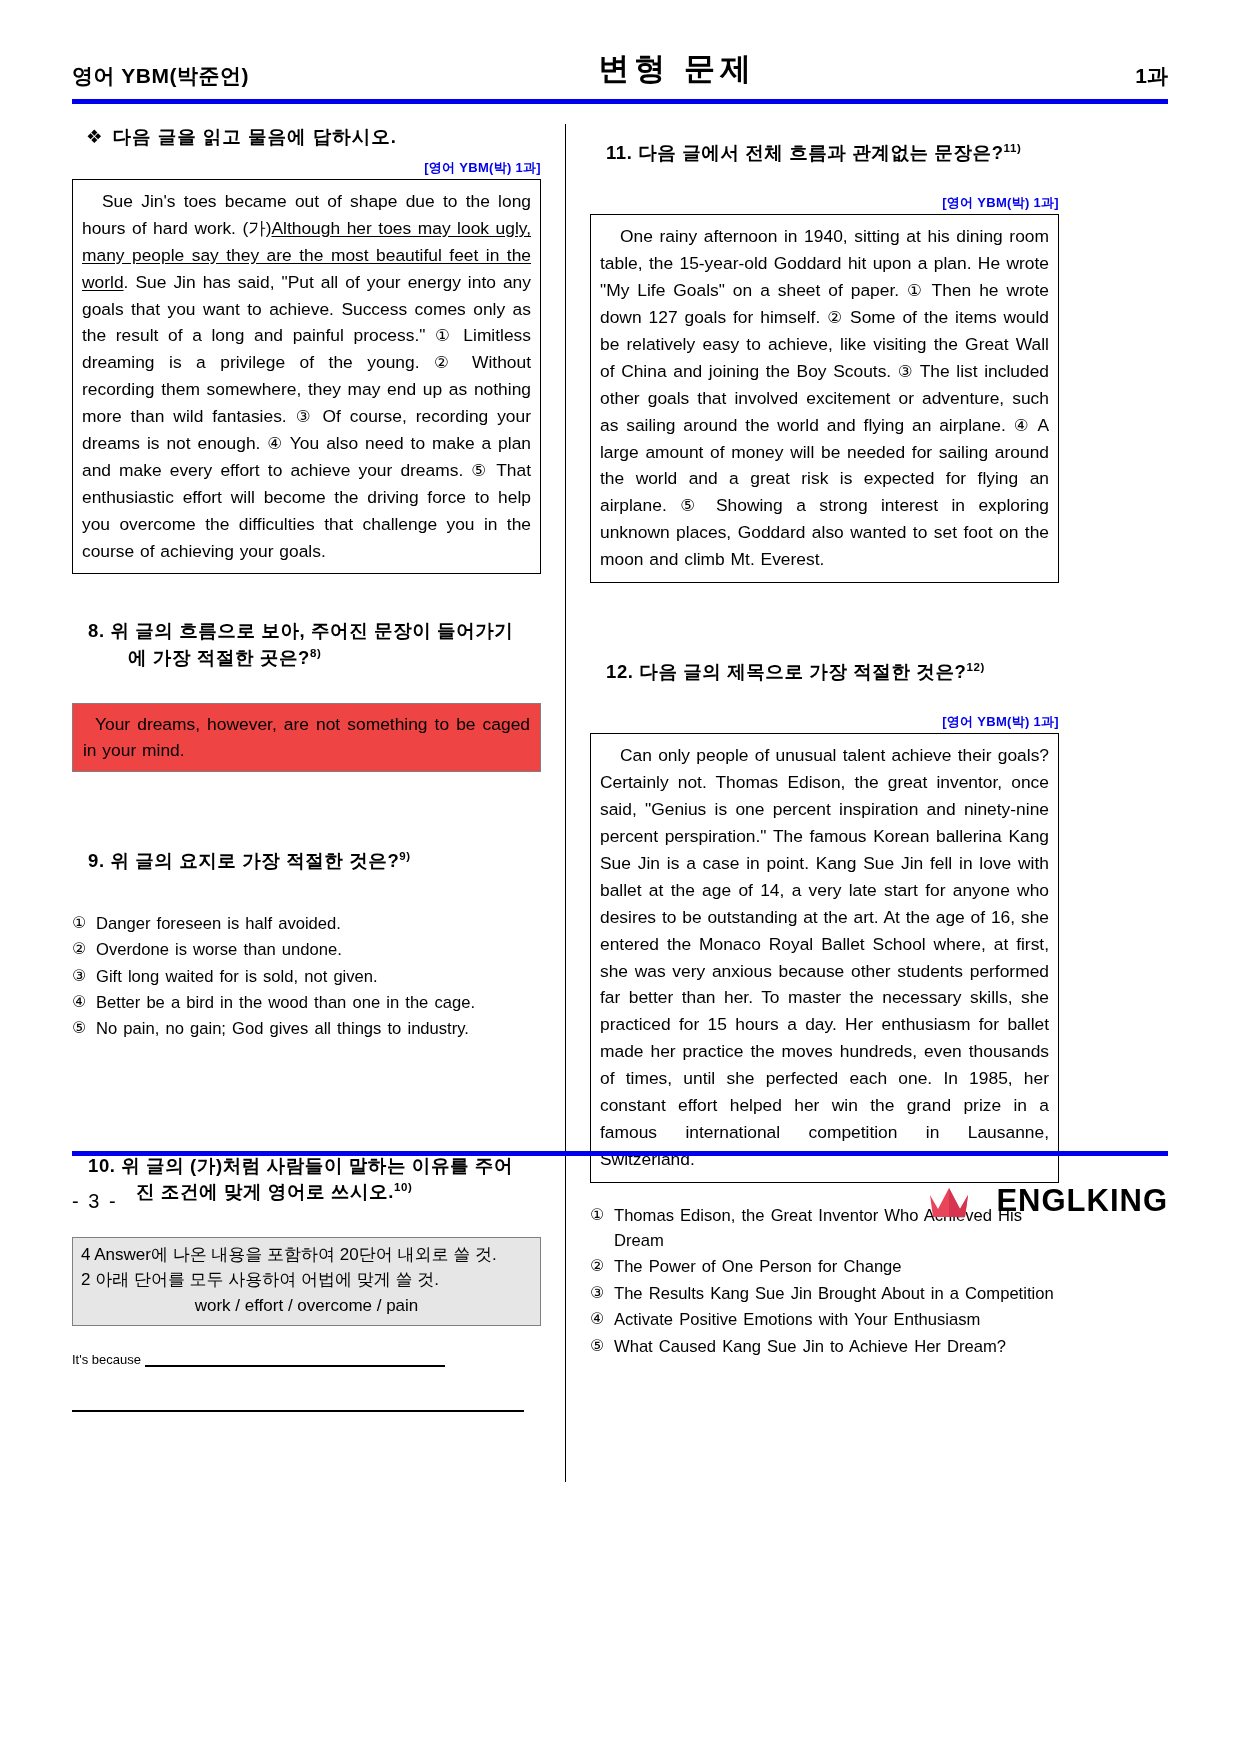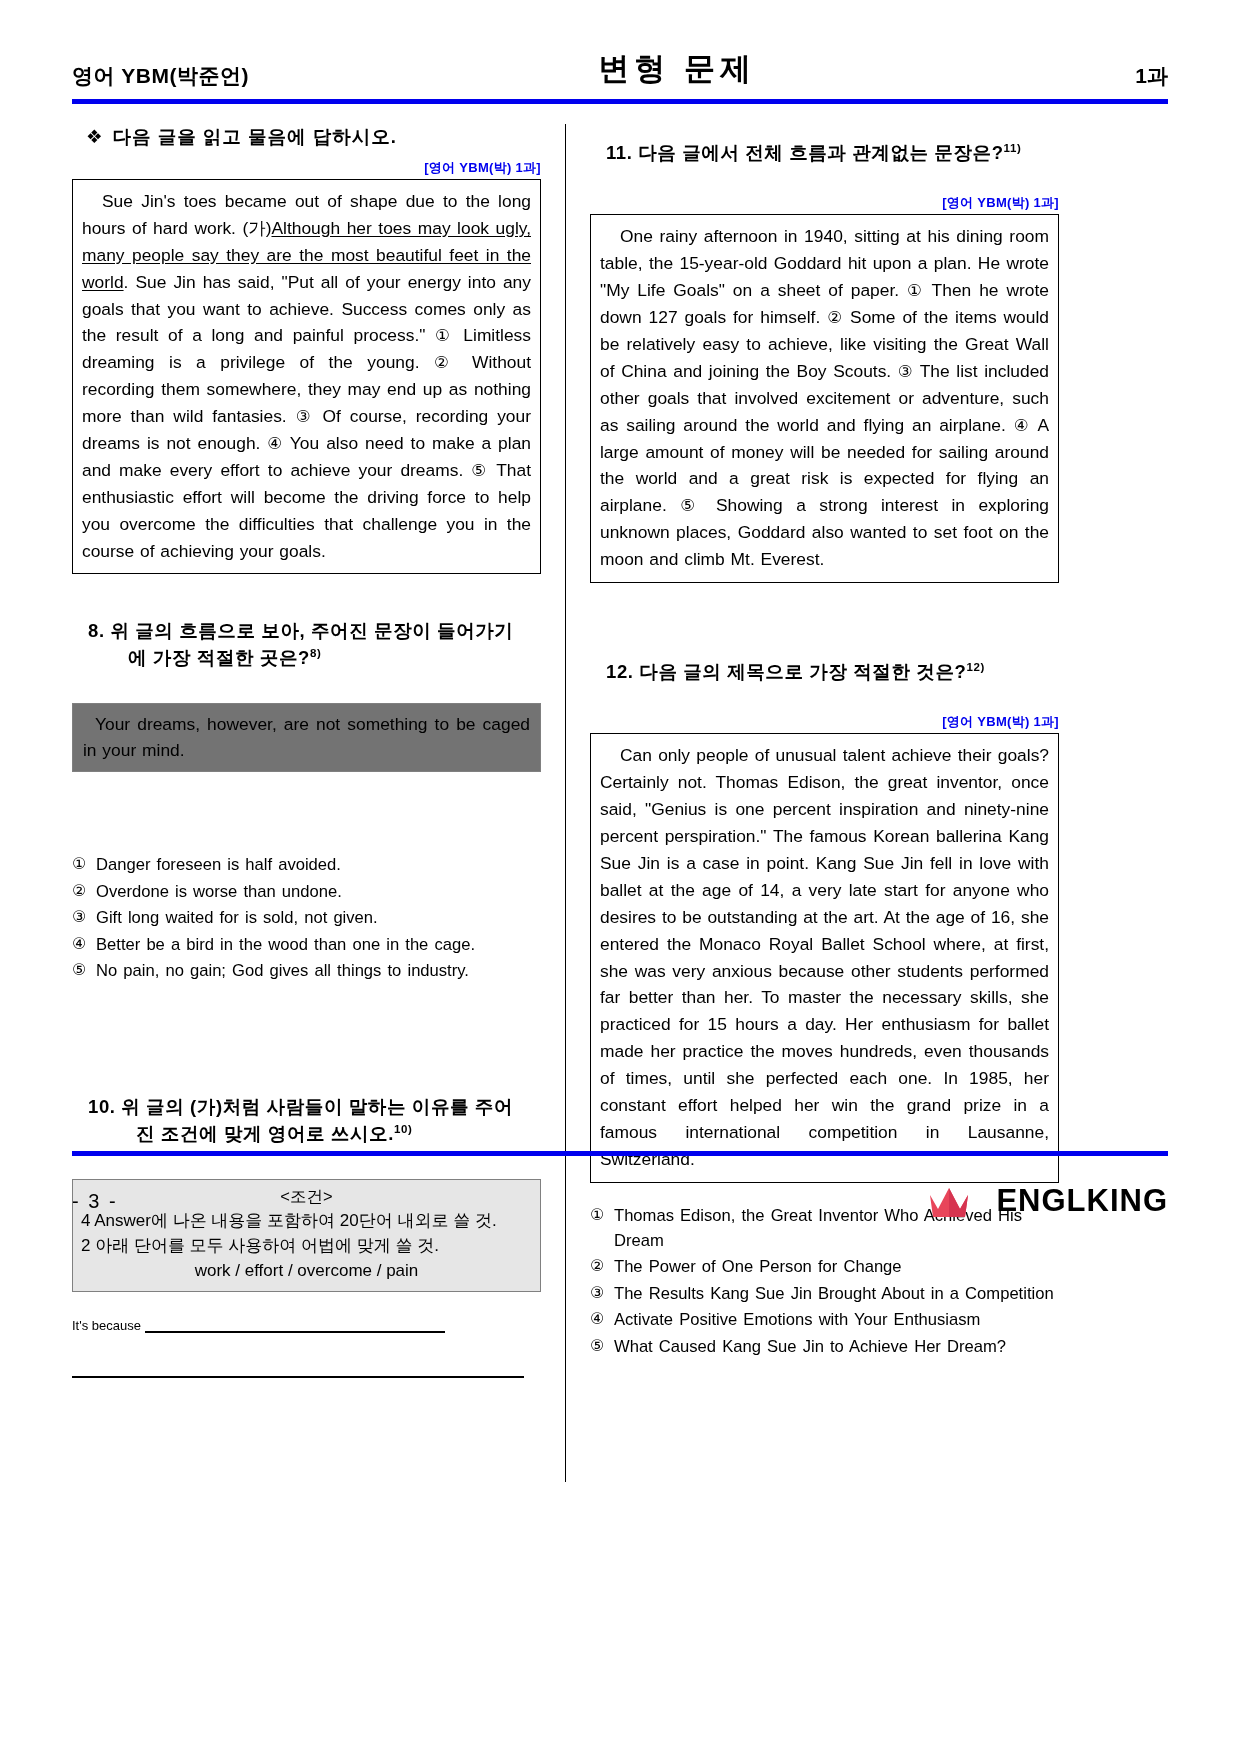--- a/index.html
+++ b/index.html
@@ -111,21 +111,21 @@
     font-weight: bold;
     letter-spacing: 0.6px;
     line-height: 1.42;
     text-indent: -26px;
     padding-left: 26px;
     margin: 16px;
   }
   .qhead sup { font-size: 11.5px; font-weight: bold; }
 
   .graybox {
-    background: #737373;
+    background: #ef4444;
     border: 1.5px solid #808080;
     padding: 7px 10px 8px 10px;
     font-size: 17.4px;
     line-height: 1.5;
     text-align: justify;
     text-align-last: left;
     word-spacing: 1px;
   }
   .graybox .indent { display: inline-block; width: 12px; }
 
@@ -243,20 +243,24 @@
       </div>
 
       <div class="sp-16"></div>
 
       <div class="graybox">
         <span class="indent"></span><span>Your dreams, however, are not something to be caged in your mind.</span>
       </div>
 
       <div class="sp-60"></div>
 
+      <div class="qhead">
+        <span>9.</span>
+        <span>위 글의 요지로 가장 적절한 것은?</span><sup>9)</sup>
+      </div>
 
       <div class="sp-20"></div>
 
       <div class="choices">
         <div class="choice">
           <span class="mark">①</span>
           <span class="txt">Danger foreseen is half avoided.</span>
         </div>
         <div class="choice">
           <span class="mark">②</span>
@@ -281,21 +285,20 @@
 
       <div class="qhead">
         <span>10.</span>
         <span>위 글의 (가)처럼 사람들이 말하는 이유를 주어</span><br>
         <span style="display:inline-block;width:22px;"></span><span>진 조건에 맞게 영어로 쓰시오.</span><sup>10)</sup>
       </div>
 
       <div class="sp-16"></div>
 
       <div class="condbox">
-        <div class="cond-title">&lt;조건&gt;</div>
         <div class="cond-line">4 Answer에 나온 내용을 포함하여 20단어 내외로 쓸 것.</div>
         <div class="cond-line">2 아래 단어를 모두 사용하여 어법에 맞게 쓸 것.</div>
         <div class="cond-words">work / effort / overcome / pain</div>
       </div>
 
       <div class="answer-area">
         <span class="answer-lead">It's because</span>
         <span class="blank-line" style="width:300px;"></span>
         <div style="height:26px;"></div>
         <span class="blank-line" style="width:452px;"></span>

